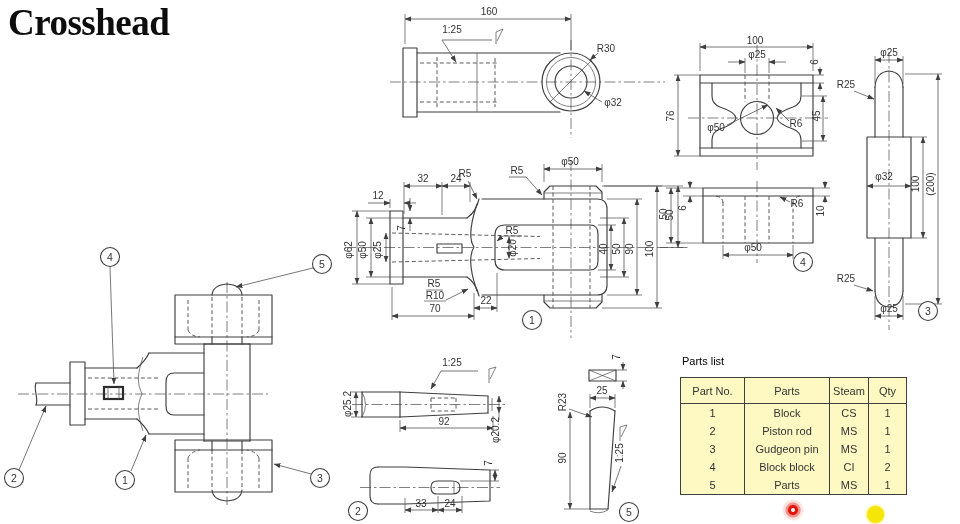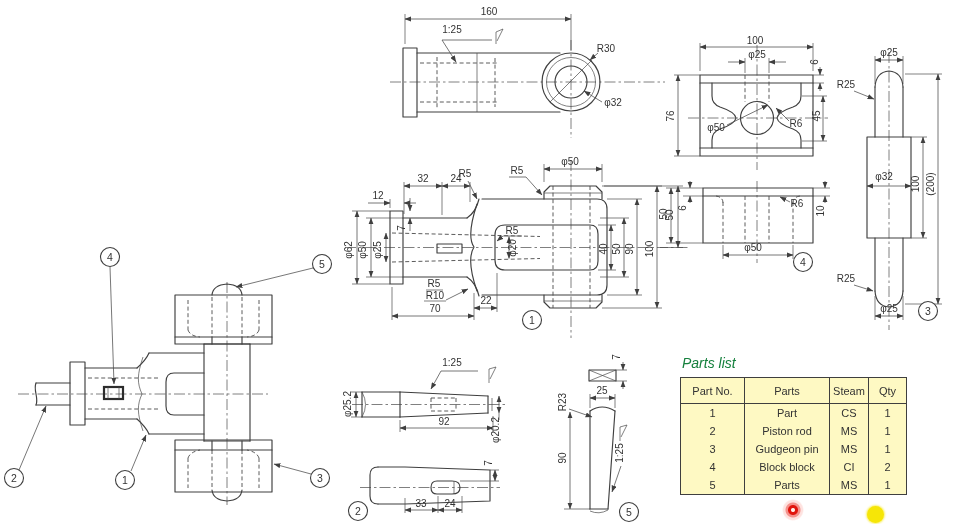--- a/index.html
+++ b/index.html
@@ -11,37 +11,38 @@
   .s{stroke:#3f3f3f;stroke-width:1.15;fill:none;stroke-linecap:round;stroke-linejoin:round;}
   .t{stroke:#4a4a4a;stroke-width:0.7;fill:none;}
   .h{stroke:#4a4a4a;stroke-width:0.9;fill:none;stroke-dasharray:4,2.6;}
   .c{stroke:#555;stroke-width:0.75;fill:none;stroke-dasharray:11,3,2.5,3;}
   .d{stroke:#4a4a4a;stroke-width:0.75;fill:none;}
   text.lb{font-family:"Liberation Sans",sans-serif;font-size:10px;fill:#333;stroke:none;text-anchor:middle;}
   text.bt{font-family:"Liberation Sans",sans-serif;font-size:10.5px;fill:#333;stroke:none;text-anchor:middle;}
   .bal{stroke:#3f3f3f;stroke-width:1.1;fill:#ffffff;}
   .thk{stroke:#2c2c2c;stroke-width:2.2;fill:none;}
   
-  .plist-title{position:absolute;left:682px;top:355px;font-size:14px;color:#15803d;font-style:italic;}
+  .plist-title{position:absolute;left:682px;top:355px;font-size:11px;color:#000000;}
   table.plist{position:absolute;left:680px;top:377px;border-collapse:collapse;table-layout:fixed;
               font-size:11px;color:#333;background:#fef9c3;}
   table.plist th,table.plist td{border-left:1.3px solid #3f3f3f;padding:0;text-align:center;font-weight:normal;}
   table.plist th{height:25px;border-bottom:1.3px solid #3f3f3f;}
   table.plist td{height:18px;}
   table.plist{border:1.4px solid #3f3f3f;}
   td.nm{text-align:left;padding-left:10px;}
   .dot-red{position:absolute;left:782px;top:499px;width:22px;height:22px;border-radius:50%;
     background:radial-gradient(circle,#fff0ea 0 1.5px,#e0140c 2.5px 4.5px,rgba(235,55,45,.55) 5.5px 7px,rgba(250,140,130,.25) 8px 9.5px,rgba(255,160,150,0) 11px);}
   .dot-yellow{position:absolute;left:867px;top:506px;width:17px;height:17px;border-radius:50%;
     background:#f6e607;box-shadow:0 0 2px 1px rgba(246,230,7,.6);}
 </style>
 </head>
 <body>
 
 <div class="title">
+  <div>Crosshead</div>
 </div>
 
 <svg width="960" height="524" viewBox="0 0 960 524">
   <defs>
     <marker id="ar" viewBox="0 0 8 6" markerWidth="9" markerHeight="7" refX="7.6" refY="3" orient="auto-start-reverse">
         <path d="M0,0 L8,3 L0,6 Z" fill="#3f3f3f"></path>
       </marker>
   </defs>
 
   <g>
@@ -467,21 +468,21 @@
     <tr>
       <th>Part No.</th>
       <th>Parts</th>
       <th>Steam</th>
       <th>Qty</th>
     </tr>
   </thead>
   <tbody>
     <tr>
       <td>1</td>
-      <td class="nm">Part</td>
+      <td class="nm">Block</td>
       <td>CS</td>
       <td>1</td>
     </tr>
     <tr>
       <td>2</td>
       <td class="nm">Piston rod</td>
       <td>MS</td>
       <td>1</td>
     </tr>
     <tr>

